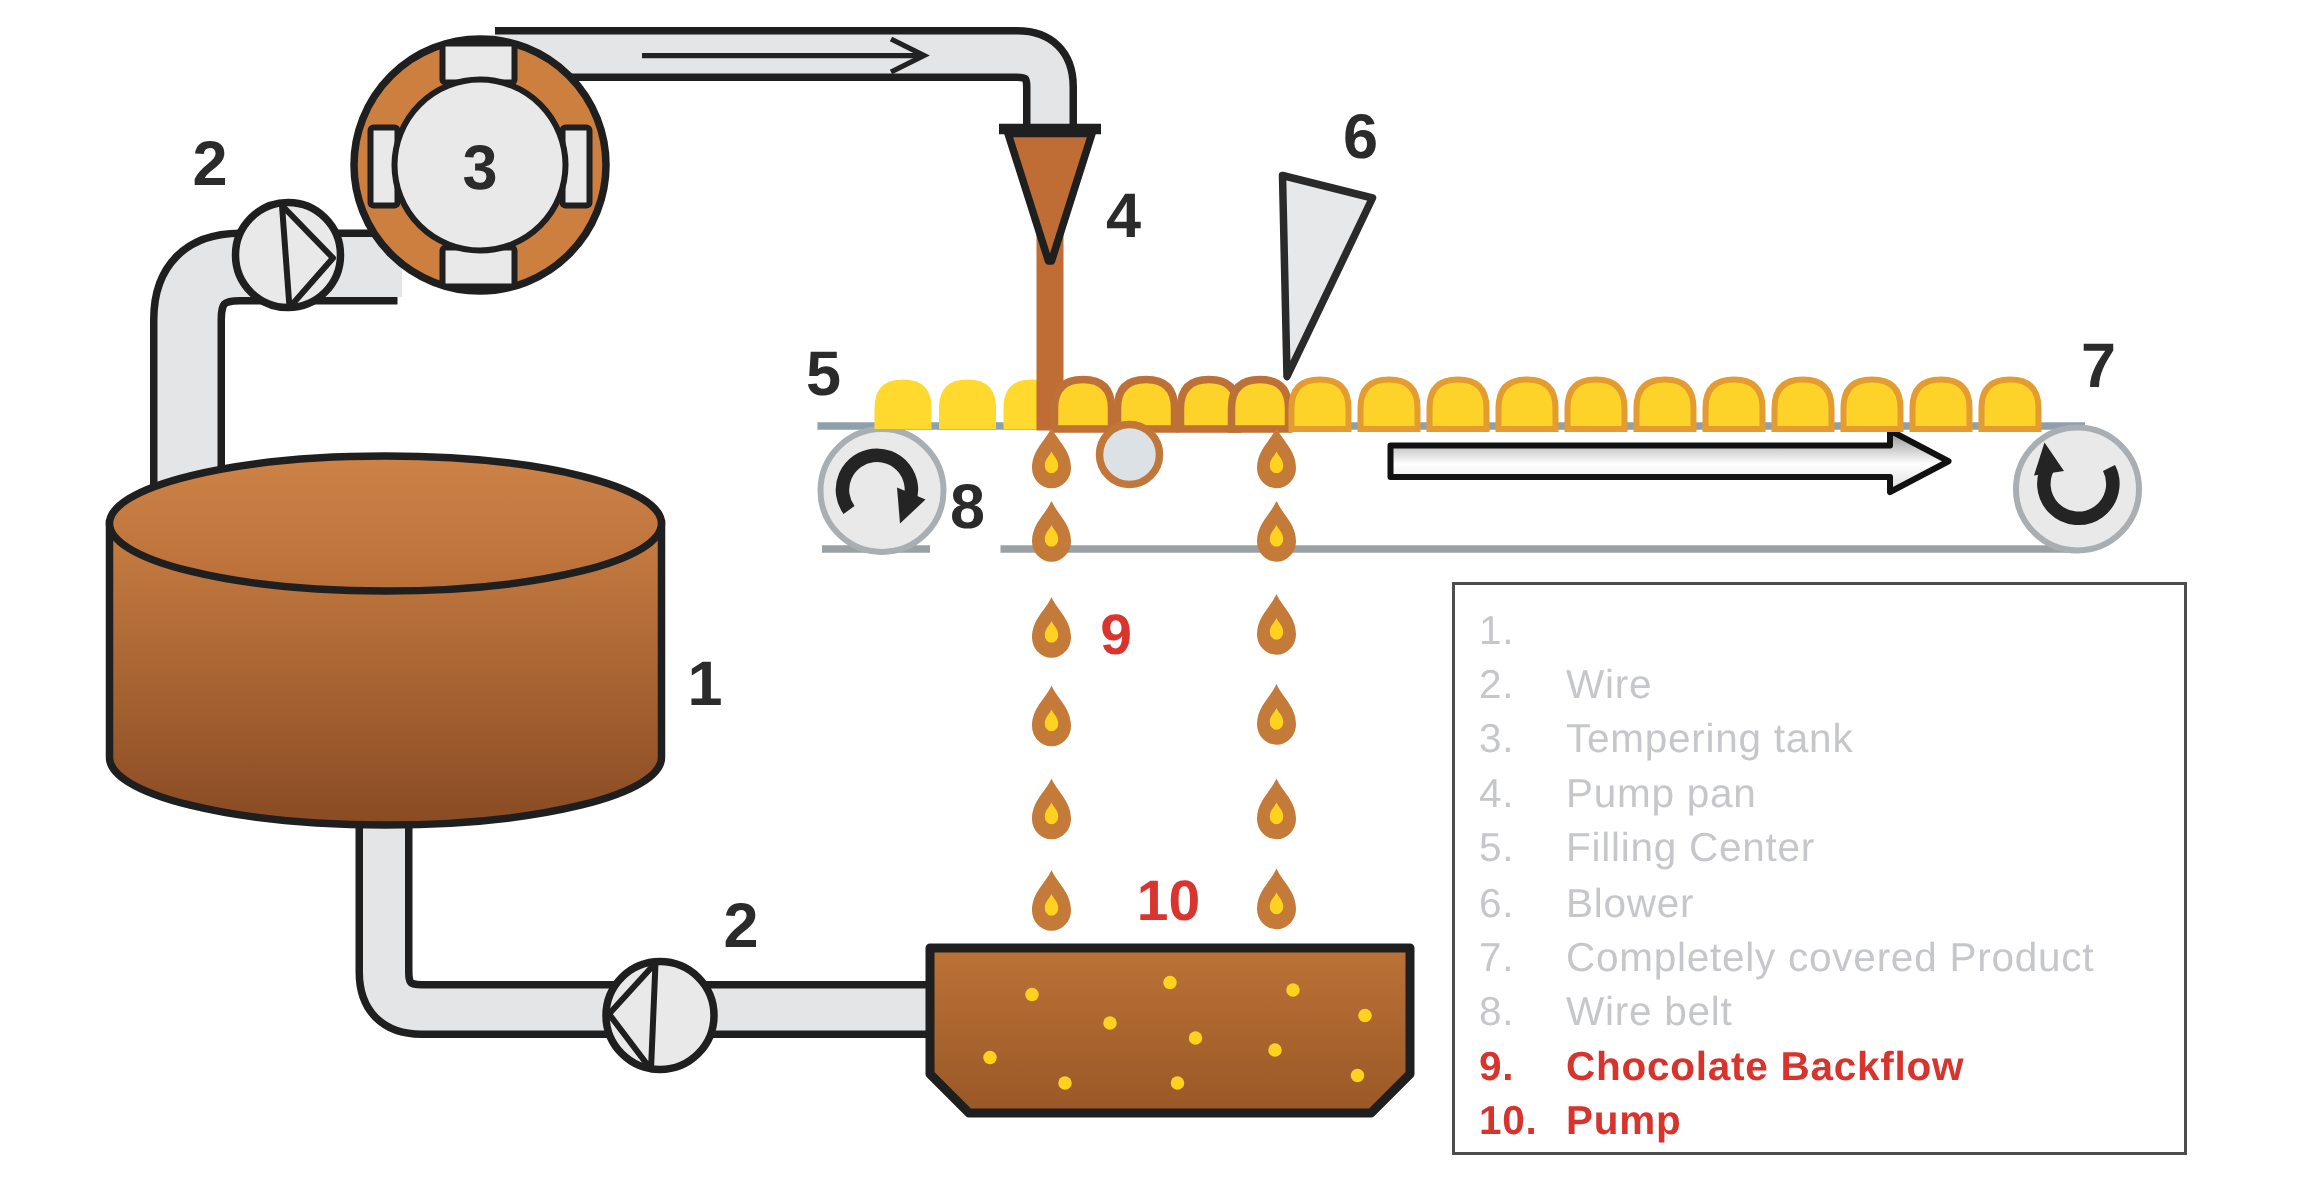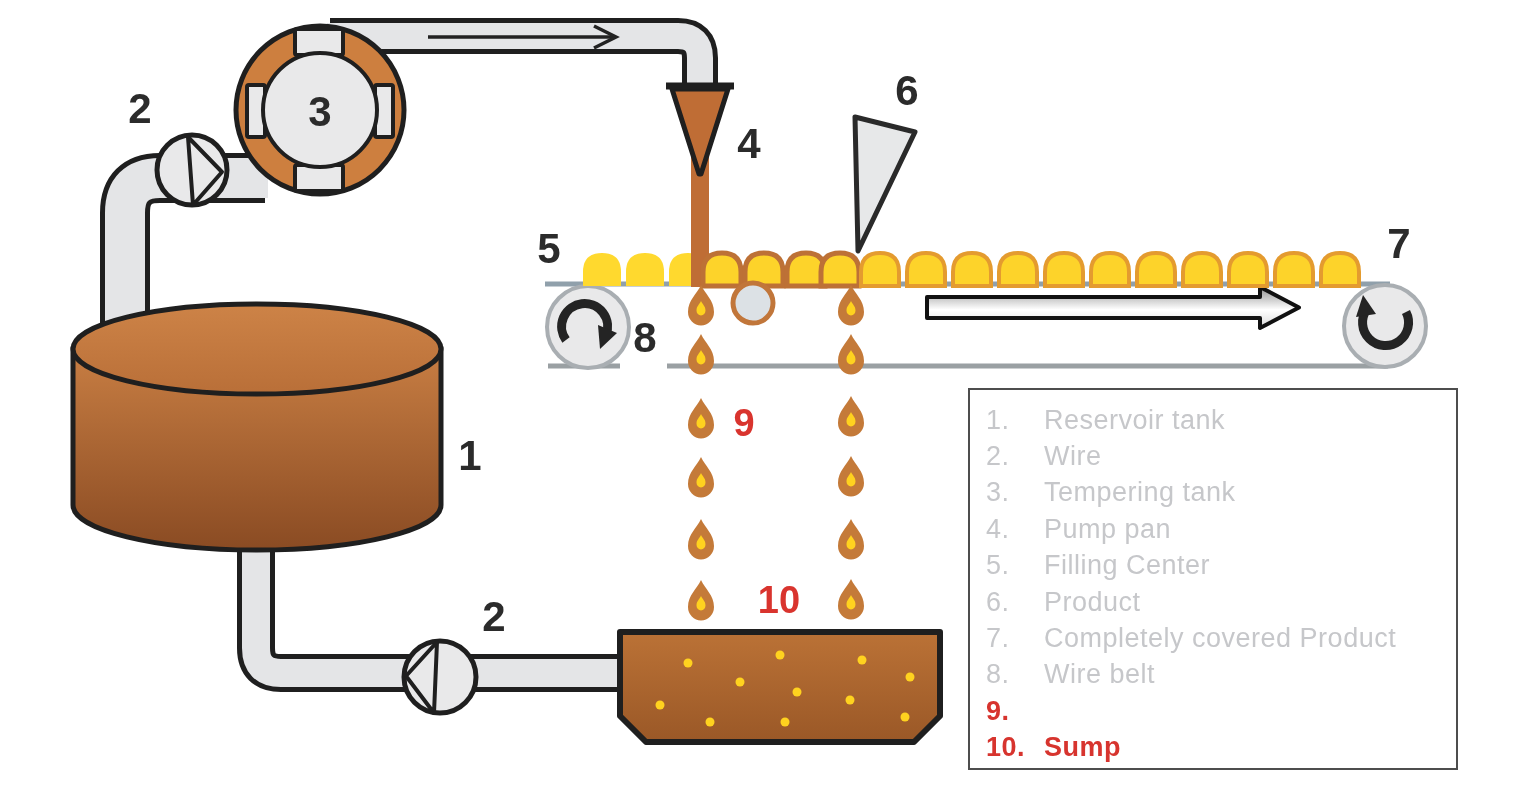--- a/index.html
+++ b/index.html
@@ -183,51 +183,51 @@
     <text class="callout" x="645" y="352">8</text>
     <text class="callout-red" x="744" y="436">9</text>
     <text class="callout-red" x="779" y="613">10</text>
     <text class="callout" x="494" y="631">2</text>
   </g>
 </svg>
 
 <div class="legend">
   <div class="lrow">
     <span class="lnum">1.</span>
-    <span class="llab">Reservoir tank</span>
   </div>
   <div class="lrow">
     <span class="lnum">2.</span>
     <span class="llab">Wire</span>
   </div>
   <div class="lrow">
     <span class="lnum">3.</span>
     <span class="llab">Tempering tank</span>
   </div>
   <div class="lrow">
     <span class="lnum">4.</span>
     <span class="llab">Pump pan</span>
   </div>
   <div class="lrow">
     <span class="lnum">5.</span>
     <span class="llab">Filling Center</span>
   </div>
   <div class="lrow">
     <span class="lnum">6.</span>
-    <span class="llab">Product</span>
+    <span class="llab">Blower</span>
   </div>
   <div class="lrow">
     <span class="lnum">7.</span>
     <span class="llab">Completely covered Product</span>
   </div>
   <div class="lrow">
     <span class="lnum">8.</span>
     <span class="llab">Wire belt</span>
   </div>
   <div class="lrow hl">
     <span class="lnum">9.</span>
+    <span class="llab">Chocolate Backflow</span>
   </div>
   <div class="lrow hl">
     <span class="lnum">10.</span>
-    <span class="llab">Sump</span>
+    <span class="llab">Pump</span>
   </div>
 </div>
 </div>
 
 </body></html>

